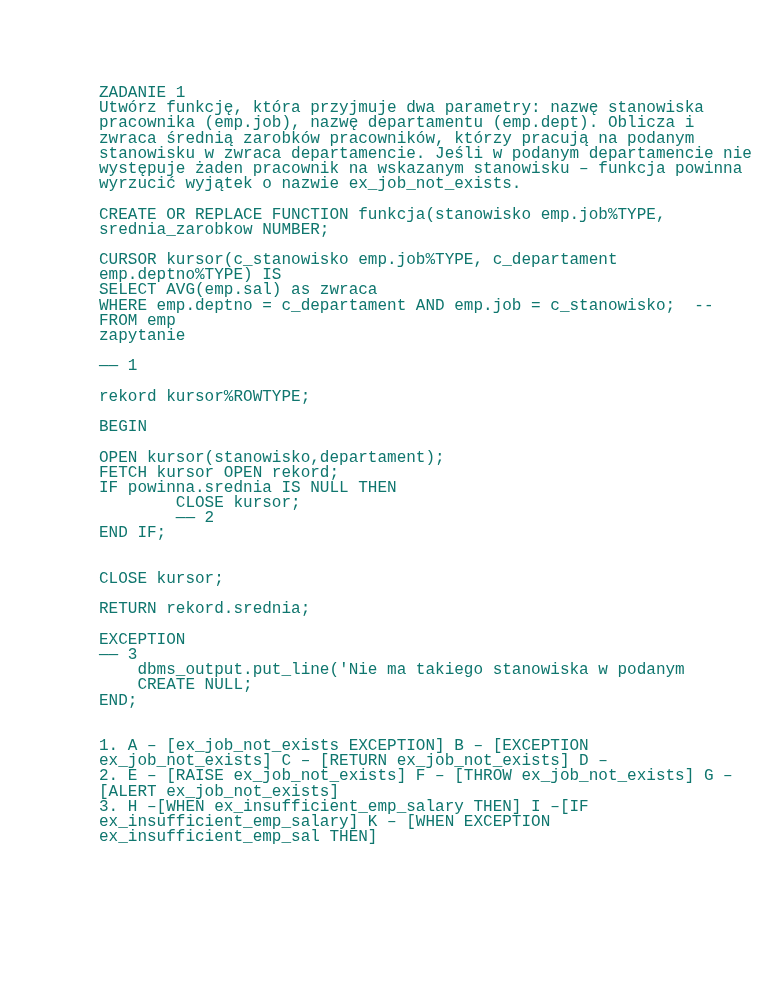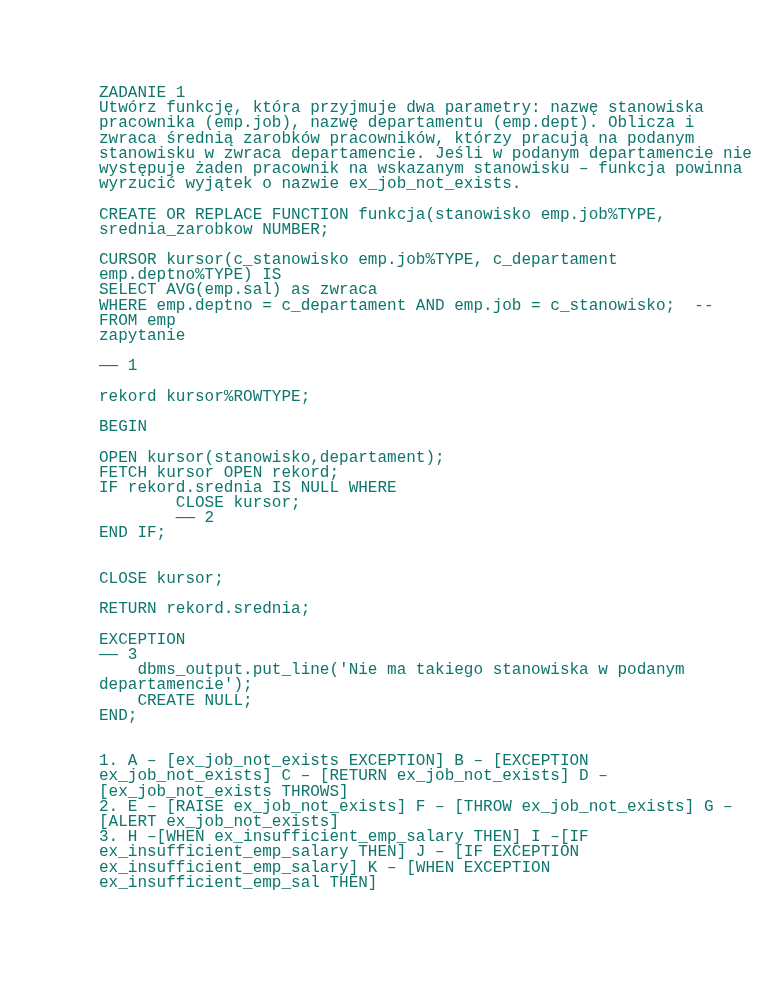--- a/index.html
+++ b/index.html
@@ -81,52 +81,49 @@
 
   <div class="gap"></div>
 
   <span class="line">BEGIN</span>
 
   <div class="gap"></div>
 
   <div class="block">
     <span class="line">OPEN kursor(stanowisko,departament);</span>
     <span class="line">FETCH kursor OPEN rekord;</span>
-    <span class="line">IF rekord.srednia IS NULL WHERE</span>
+    <span class="line">IF powinna.srednia IS NULL THEN</span>
     <span class="line">        CLOSE kursor;</span>
     <span class="line">        —— 2</span>
     <span class="line">END IF;</span>
   </div>
 
   <div class="gap2"></div>
 
   <span class="line">CLOSE kursor;</span>
 
   <div class="gap"></div>
 
   <span class="line">RETURN rekord.srednia;</span>
 
   <div class="gap"></div>
 
   <div class="block">
     <span class="line">EXCEPTION</span>
     <span class="line">—— 3</span>
     <span class="line">    dbms_output.put_line('Nie ma takiego stanowiska w podanym</span>
-    <span class="line">departamencie');</span>
     <span class="line">    CREATE NULL;</span>
     <span class="line">END;</span>
   </div>
 
   <div class="gap2"></div>
 
   <div class="block">
     <span class="line">1. A – [ex_job_not_exists EXCEPTION] B – [EXCEPTION</span>
     <span class="line">ex_job_not_exists] C – [RETURN ex_job_not_exists] D –</span>
-    <span class="line">[ex_job_not_exists THROWS]</span>
     <span class="line">2. E – [RAISE ex_job_not_exists] F – [THROW ex_job_not_exists] G –</span>
     <span class="line">[ALERT ex_job_not_exists]</span>
     <span class="line">3. H –[WHEN ex_insufficient_emp_salary THEN] I –[IF</span>
-    <span class="line">ex_insufficient_emp_salary THEN] J – [IF EXCEPTION</span>
     <span class="line">ex_insufficient_emp_salary] K – [WHEN EXCEPTION</span>
     <span class="line">ex_insufficient_emp_sal THEN]</span>
   </div>
 
 </div>
 
 </body></html>

